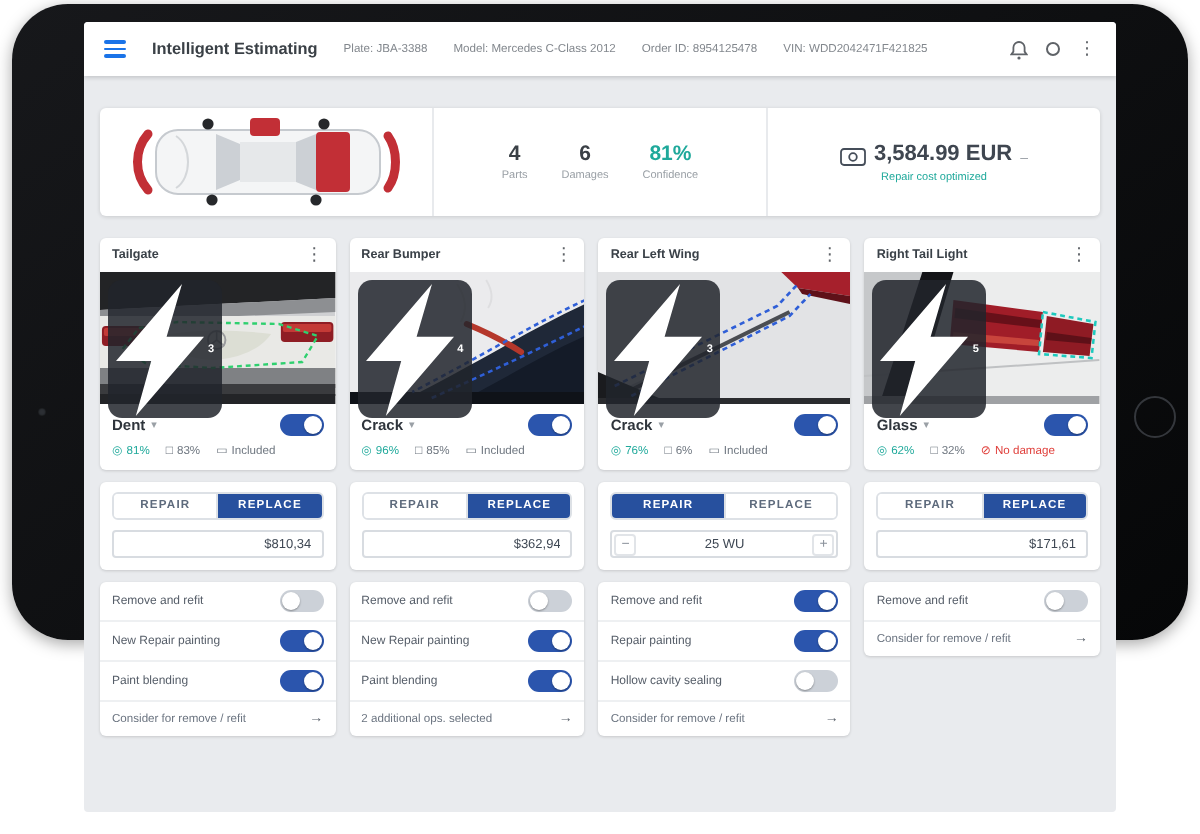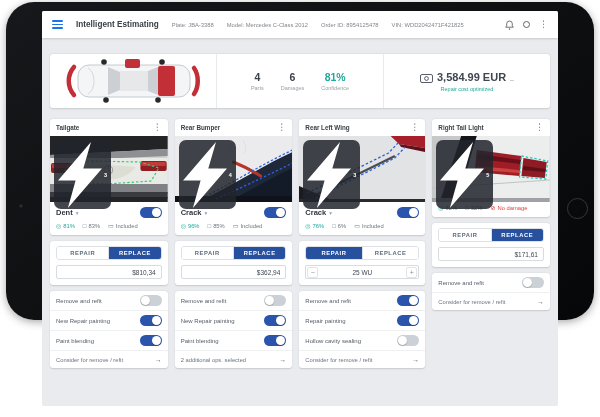--- a/index.html
+++ b/index.html
@@ -457,20 +457,27 @@
                   <polygon points="92,20 119,25 117,43 90,41" stroke="#1ec9bd" stroke-width="1.3" fill="none" stroke-dasharray="2.5,2"></polygon>
                   <rect y="62" width="121" height="4" fill="#9fa1a4"></rect>
                 </svg>
                 <span class="photo-badge">
                   <svg width="4" height="6" viewBox="0 0 4 6">
                       <polygon points="3,0 0,3.5 1.6,3.5 .9,6 4,2.4 2.3,2.4" fill="#fff"></polygon>
                     </svg>
                   <span>5</span>
                 </span>
               </div>
+              <div class="damage-row">
+                <span class="damage-name">Glass</span>
+                <span class="caret">▾</span>
+                <span class="switch" data-on="true">
+                    <span class="knob"></span>
+                  </span>
+              </div>
               <div class="stats-row">
                 <span class="stat" data-tone="teal">
                     <span class="stat-icon" data-icon="confidence"></span>
                     <span>62%</span>
                   </span>
                 <span class="stat" data-tone="gray">
                     <span class="stat-icon" data-icon="panel"></span>
                     <span>32%</span>
                   </span>
                 <span class="stat" data-tone="red">

